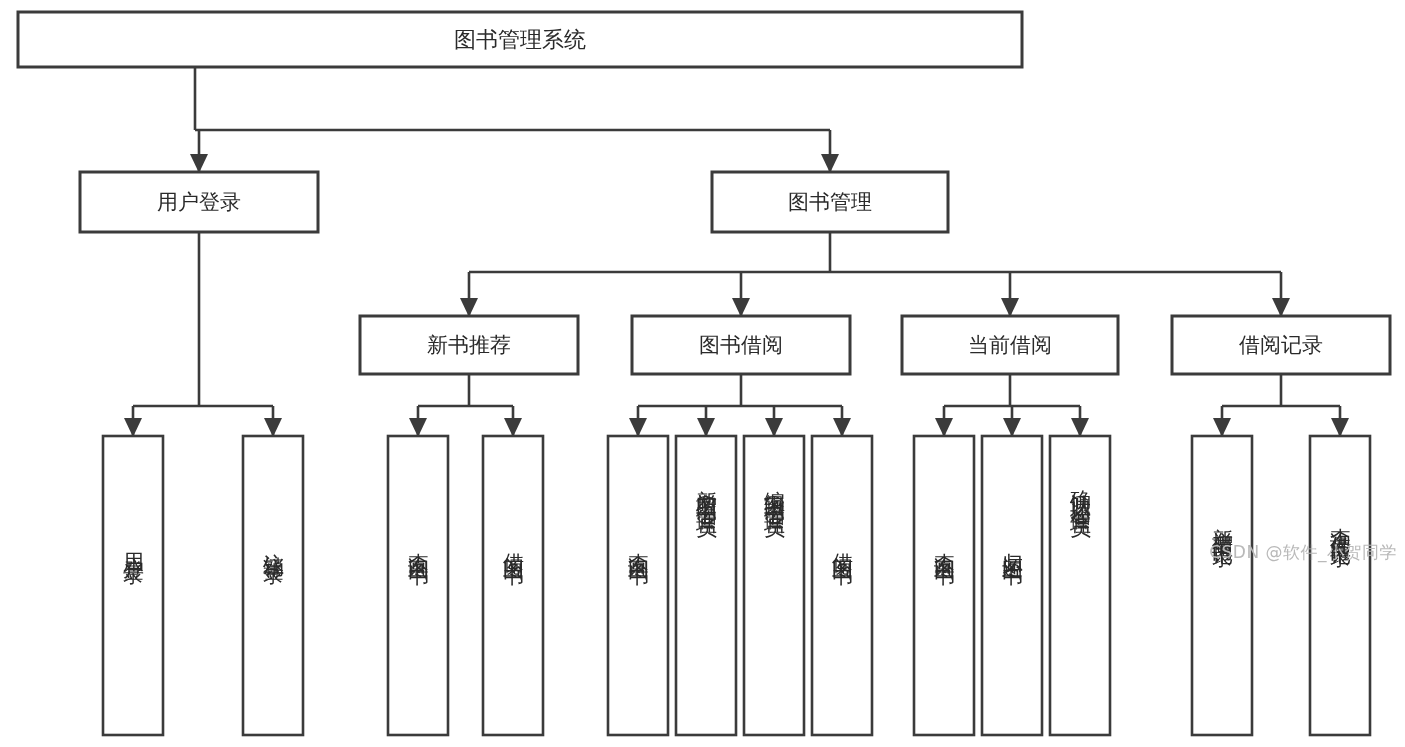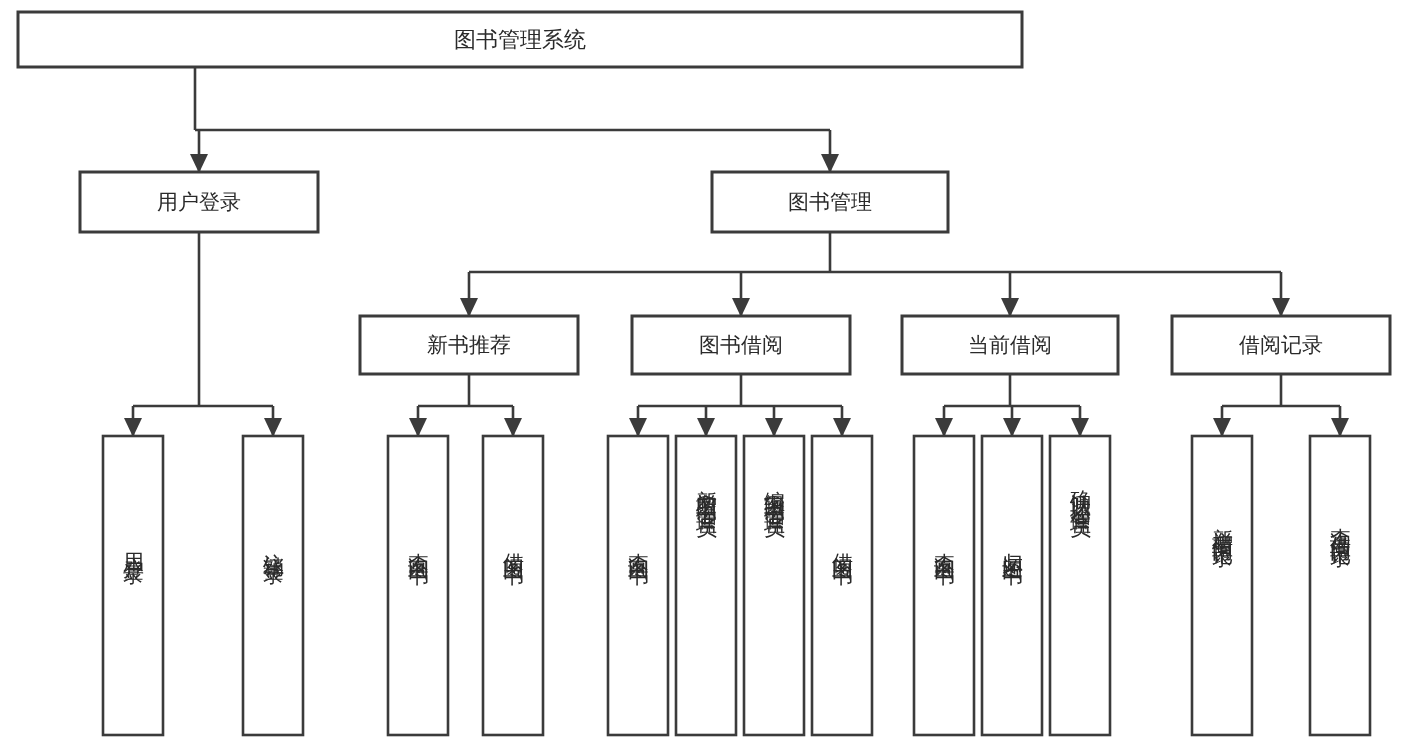--- a/index.html
+++ b/index.html
@@ -214,14 +214,15 @@
         <span class="vlabel-text">确认归还（管理员）</span>
       </div>
       <div class="vlabel-wrap" style="left: 1192px; top: 436px; width: 60px; height: 299px; padding-top: 74.5px; box-sizing: border-box;">
         <span class="vlabel-text">新增借阅记录</span>
       </div>
       <div class="vlabel-wrap" style="left: 1310px; top: 436px; width: 60px; height: 299px; padding-top: 74.5px; box-sizing: border-box;">
         <span class="vlabel-text">查询借阅记录</span>
       </div>
     </div>
 
+  <div class="watermark">CSDN @软件_小贺同学</div>
 
 </div>
 
 </body></html>

